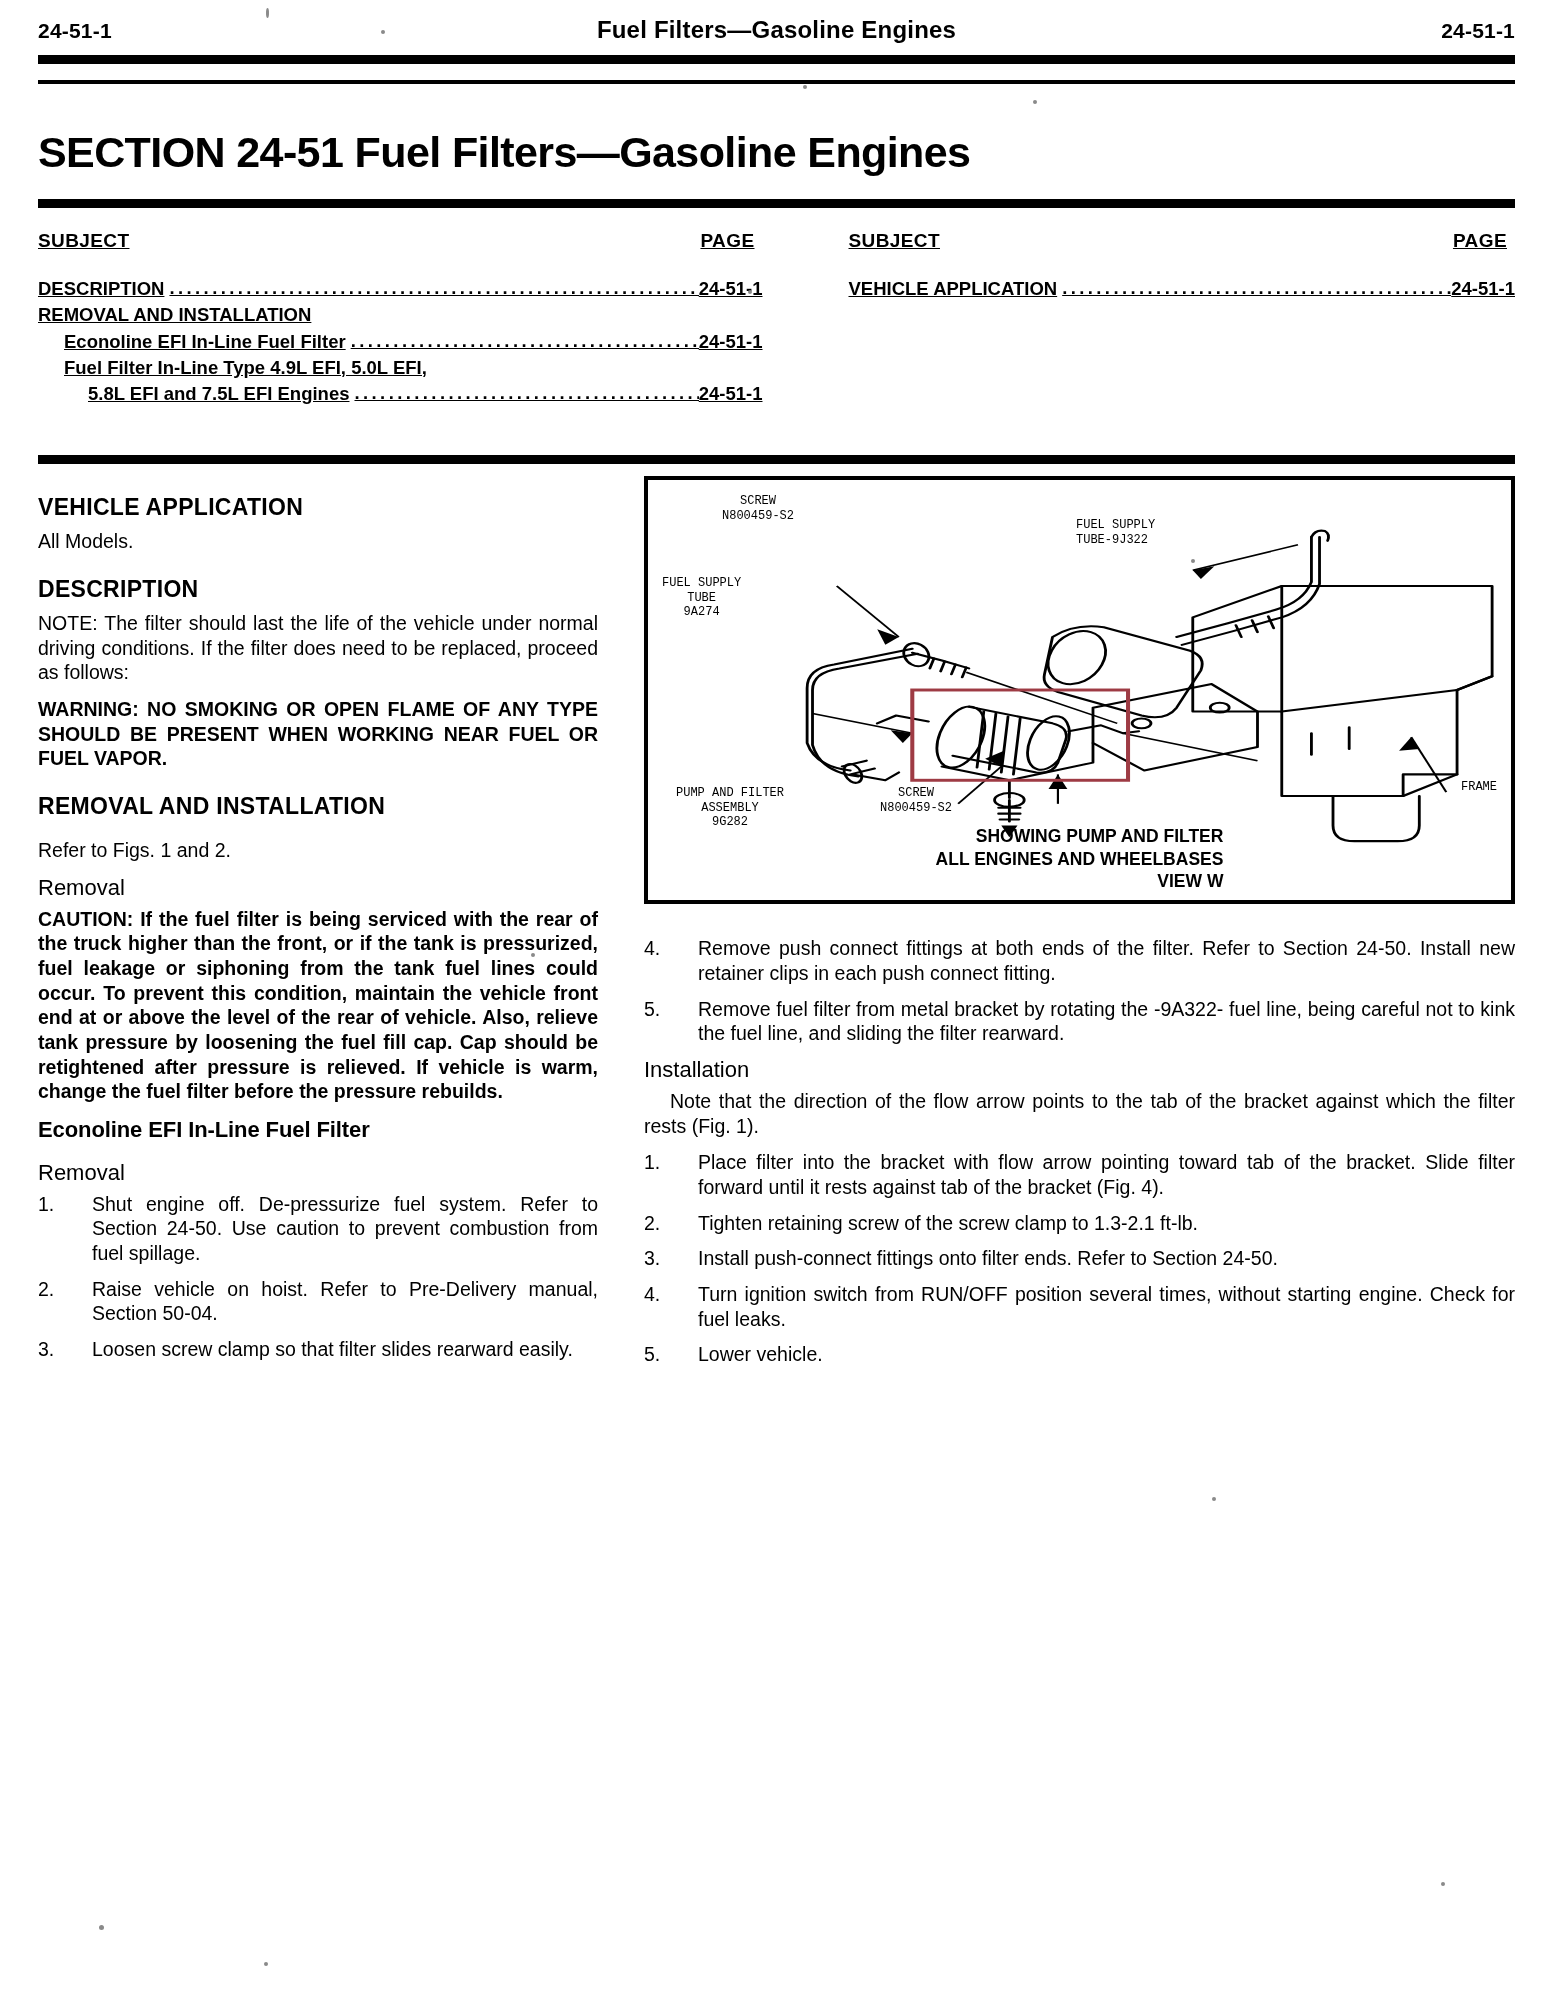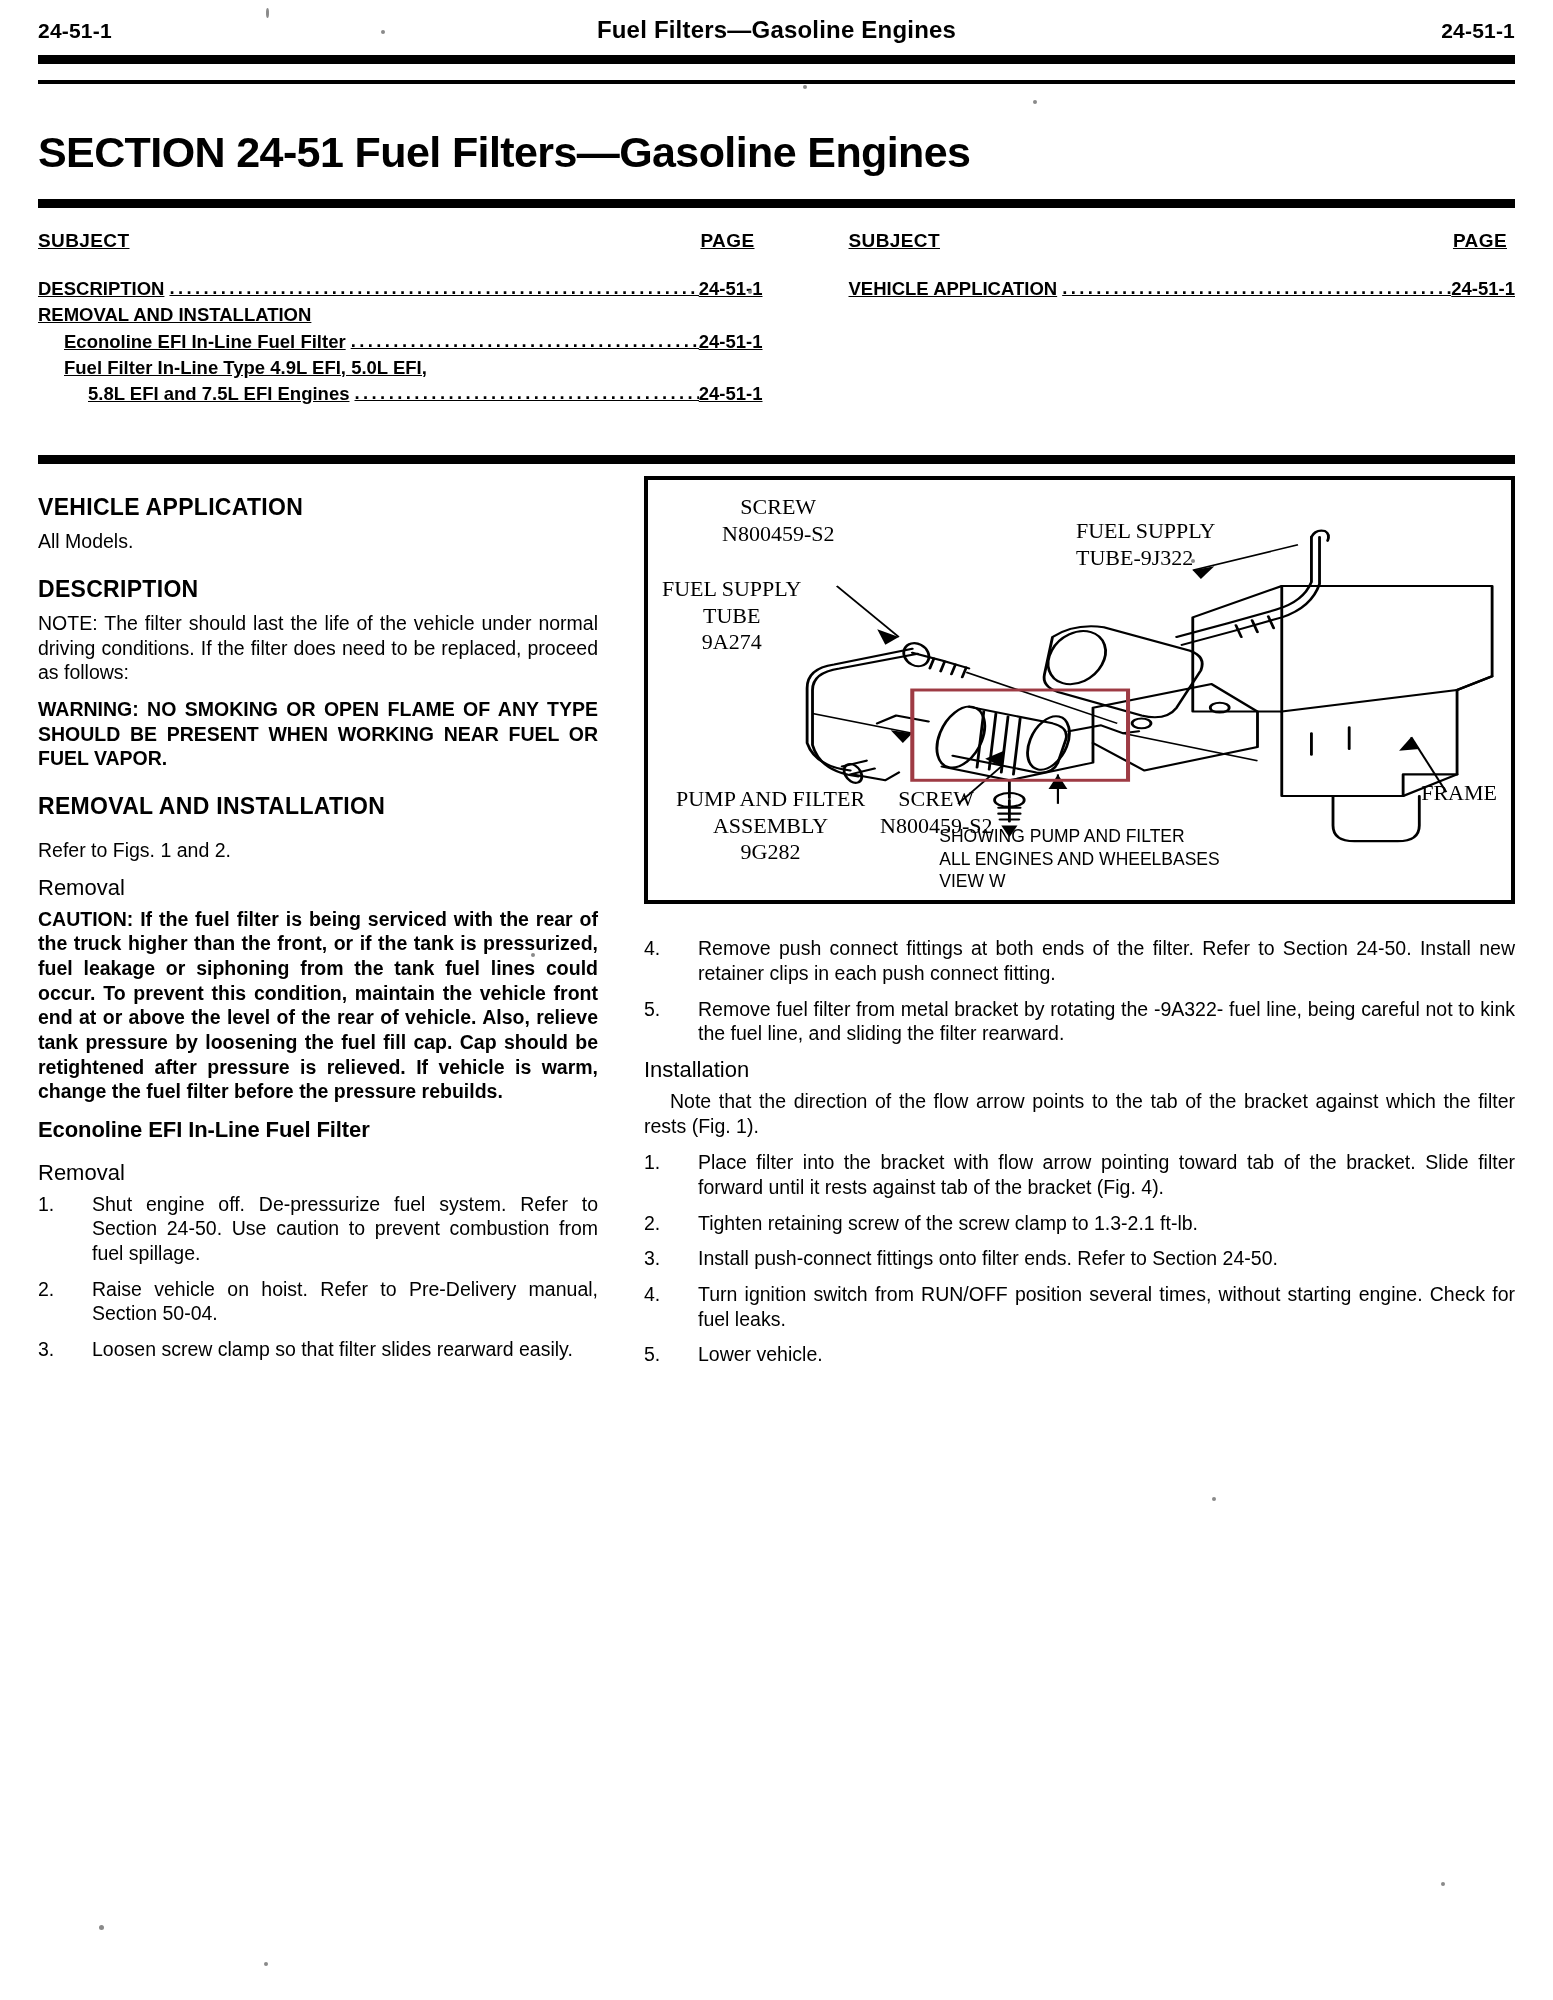--- a/index.html
+++ b/index.html
@@ -56,25 +56,25 @@
 
   ol.steps { list-style:none; margin:0; padding:0; }
   ol.steps li { display:flex; font-size:19.5px; line-height:1.265; margin-bottom:11px; }
   ol.steps li .n { flex:0 0 54px; }
   ol.steps li .x { flex:1 1 auto; text-align:justify; }
 
   
   .figure { position:relative; width:100%; height:428px; border:4px solid #000;
             box-sizing:border-box; background:#fff; margin-bottom:6px; }
   .figure svg { position:absolute; inset:0; width:100%; height:100%; }
-  .figlabel { position:absolute; font-size:22px; line-height:1.2;
-              font-family:Liberation Serif, serif; white-space:nowrap; }
+  .figlabel { position:absolute; font-size:12px; line-height:1.2;
+              font-family:Liberation Mono, monospace; white-space:nowrap; }
   .figlabel.c { text-align:center; }
   .figcap { position:absolute; left:50%; transform:translateX(-50%); bottom:8px;
-            text-align:left; font-size:17.5px; font-weight:normal; line-height:1.28; white-space:nowrap; }
+            text-align:right; font-size:17.5px; font-weight:bold; line-height:1.28; white-space:nowrap; }
   .speck { position:absolute; background:#8a8a8a; border-radius:50%; }
 </style>
 </head>
 <body>
 
 <div class="page">
 
   <div class="runhead">
     <span>24-51-1</span>
     <span class="mid">Fuel Filters—Gasoline Engines</span>

